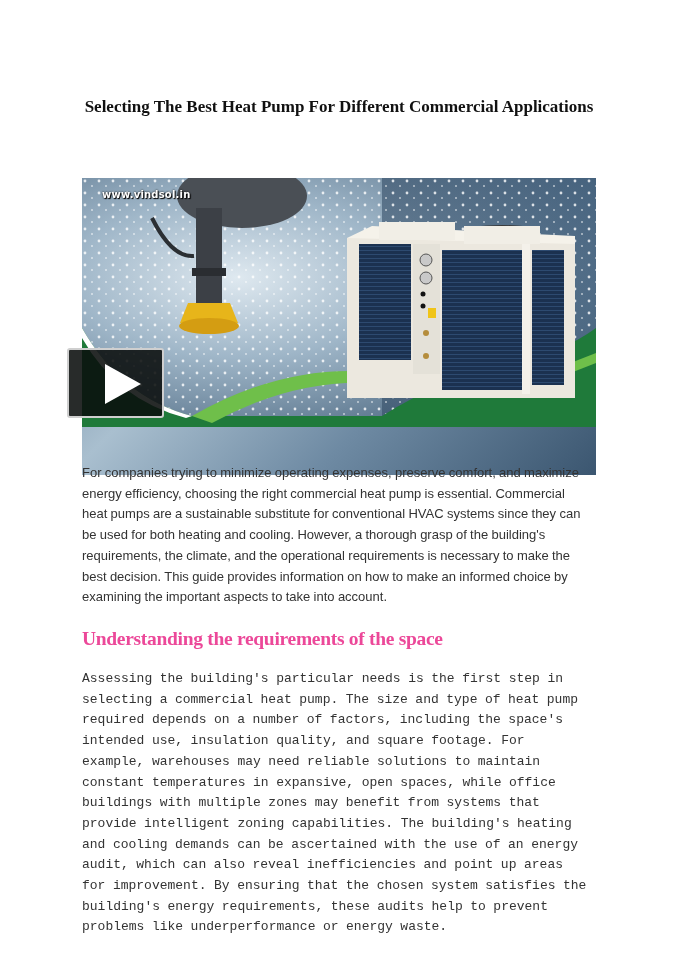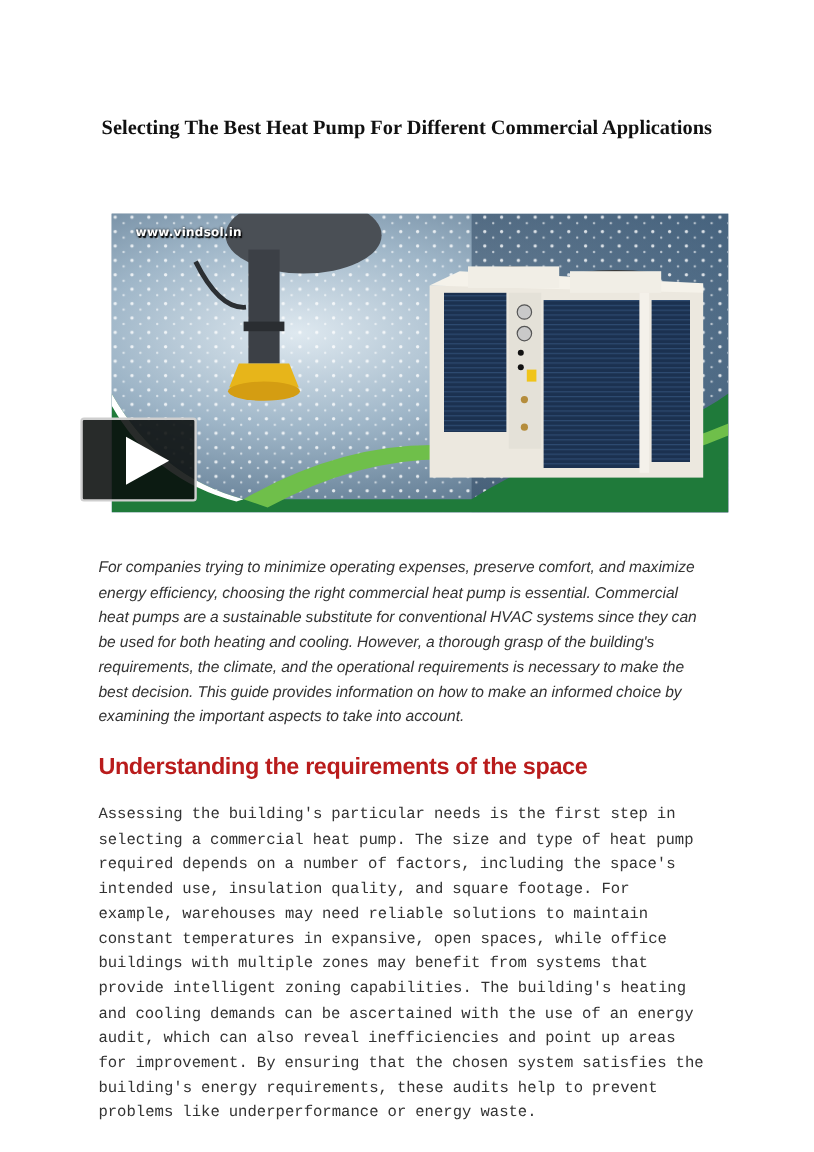--- a/index.html
+++ b/index.html
@@ -30,24 +30,23 @@
       font-size: 17px;
       line-height: 22px;
       color: #111;
       margin: 0;
     }
     .hero {
       position: absolute;
       left: 82px;
       top: 162px;
       width: 514px;
-      height: 249px;
+      height: 297px;
       overflow: hidden;
       background: linear-gradient(135deg, #5b7790 0%, #a9bfcf 35%, #6e8aa3 65%, #3b5670 100%);
-      margin-left: 11px;
     }
     .hero svg { display: block; }
     .watermark {
       position: absolute;
       left: 20px;
       top: 11px;
       font-family: "DejaVu Sans", sans-serif;
       font-weight: bold;
       font-size: 10px;
       color: #ffffff;
@@ -79,32 +78,32 @@
       position: absolute;
       left: 82px;
       width: 510px;
       font-family: "Liberation Sans", sans-serif;
       font-size: 13px;
       line-height: 20.7px;
       color: #333333;
       margin: 0;
       word-spacing: -0.3px;
     }
-    .p1 { top: 447px; font-style: italic; }
+    .p1 { top: 447px; }
     .p2 { top: 653px; font-family: Liberation Mono, monospace; }
     .section-heading {
       position: absolute;
       left: 82px;
       top: 610px;
       width: 510px;
-      font-family: Liberation Sans, sans-serif;
+      font-family: Liberation Serif, serif;
       font-weight: bold;
       font-size: 19.5px;
       line-height: 26px;
-      color: #b91c1c;
+      color: #ec4899;
       margin: 0;
       letter-spacing: -0.3px;
     }
   </style>
 </head>
 <body>
 
 <div class="page">
 
   <h1 class="title">Selecting The Best Heat Pump For Different Commercial Applications</h1>

